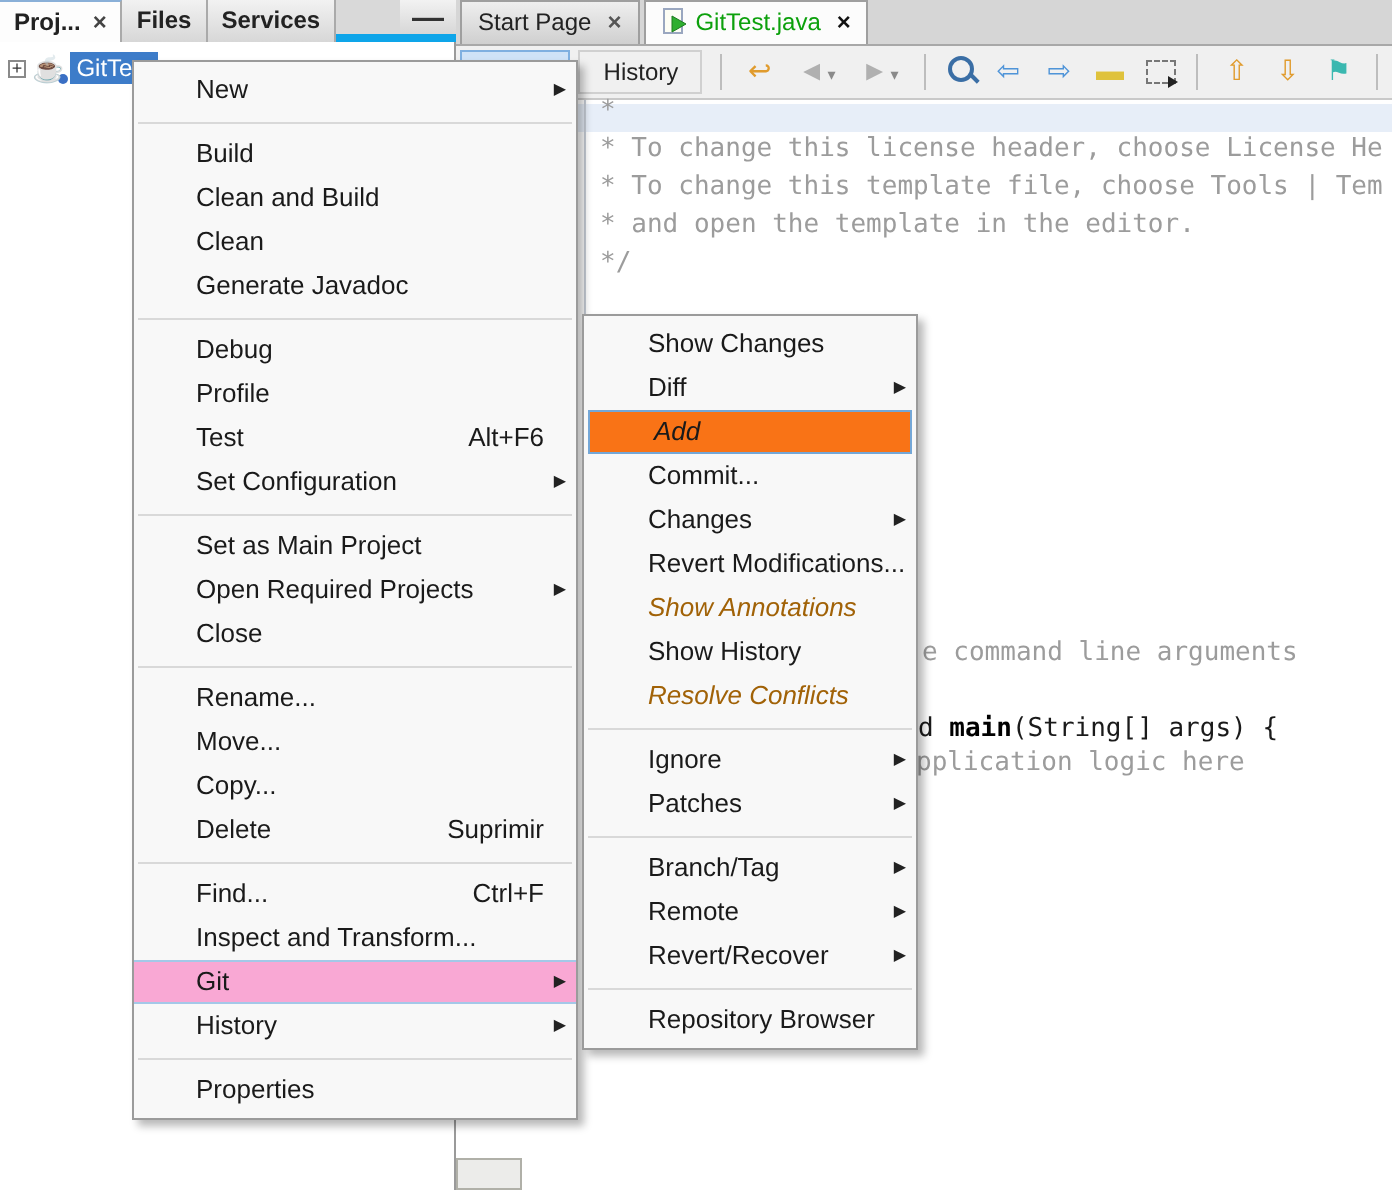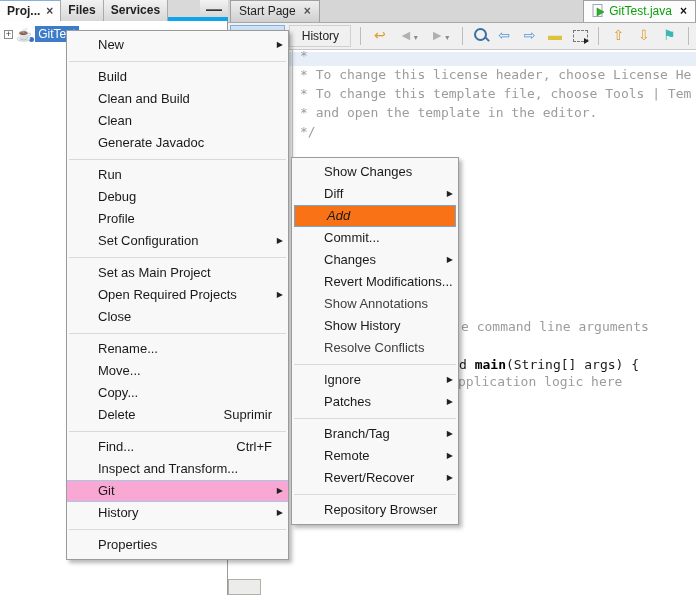--- a/index.html
+++ b/index.html
@@ -16,21 +16,21 @@
   .lp-min { margin-left:auto; width:28px; text-align:center; line-height:19px; color:#333; font-weight:bold; background:linear-gradient(#f2f2f2,#d7d7d7); }
 
   .tree-node { position:absolute; left:2px; top:26px; height:17px; white-space:nowrap; font-size:12px; }
   .expand-box { display:inline-block; width:9px; height:9px; border:1px solid #8a8a8a; background:#fff; line-height:7px; font-size:9px; text-align:center; color:#333; vertical-align:middle; margin:0 3px 0 2px; }
   .cup { display:inline-block; font-size:13px; color:#8a5a2a; vertical-align:middle; position:relative; }
   .git-badge { display:inline-block; width:5px; height:5px; border-radius:50%; background:#3a6fc4; vertical-align:bottom; margin-left:-3px; margin-right:1px; }
   .node-label { display:inline-block; background:#3d7cc9; color:#fff; padding:1px 3px; vertical-align:middle; }
 
   
   .ed-area { position:absolute; left:228px; top:0; width:468px; height:595px; background:#fff; }
-  .ed-tabbar { position:absolute; left:0; top:0; width:468px; height:23px; background:#d6d6d6; border-bottom:1px solid #a8a8a8; display:flex; align-items:flex-end;justify-content:space-between; }
+  .ed-tabbar { position:absolute; left:0; top:0; width:468px; height:23px; background:#d6d6d6; border-bottom:1px solid #a8a8a8; display:flex; align-items:flex-end; }
   .ed-tab { height:22px; line-height:21px; font-size:12px; padding:0 8px; background:linear-gradient(#efefef,#cfcfcf); border:1px solid #9f9f9f; border-bottom:none; margin-left:2px; white-space:nowrap; color:#222; }
   .ed-tab .tab-close { margin-left:8px; color:#555; font-weight:bold; }
   .ed-tab.active { background:#fcfcfc;margin-top:24px; }
   .ed-tab.active .tab-label { color:#0ca00c; }
   .ed-tab.active .tab-close { color:#111; }
   .java-ico { display:inline-block; vertical-align:-2px; margin-right:4px; }
 
   .ed-toolbar { position:absolute; left:0; top:23px; width:468px; height:27px; background:#f0f0f0; border-bottom:1px solid #c9c9c9; white-space:nowrap; }
   .tb-btn { display:inline-block; height:22px; line-height:21px; font-size:12px; padding:0 10px; margin-top:2px; vertical-align:top; text-align:center; color:#222; }
   .tb-btn.pressed { background:#cfe3f7; border:1px solid #7fb0e0; }
@@ -58,21 +58,21 @@
   .corner-box { position:absolute; left:228px; top:579px; width:33px; height:16px; background:#ececea; border:1px solid #b0b0a8; }
 
   
   .menu { position:absolute; background:#f8f8f8; border:1px solid #9b9b9b; box-shadow:3px 3px 4px rgba(0,0,0,0.28); padding:3px 0; z-index:10; }
   .menu.main { left:66px; top:30px; width:223px; }
   .menu.sub { left:291px; top:157px; width:168px; z-index:11; }
   .mi { position:relative; height:22px; line-height:22px; font-size:13px; color:#1a1a1a; padding-left:31px; white-space:nowrap; cursor:default; }
   .menu.sub .mi { padding-left:32px; }
   .mi .accel { position:absolute; right:16px; top:0; }
   .mi .sub-arrow { position:absolute; right:5px; top:0; font-size:8px; line-height:22px; color:#222; }
-  .mi.disabled { color:#404040; }
+  .mi.disabled { color:#a16207;font-style:italic; }
   .mi.hl-band { background:#f9a8d4; box-shadow:inset 0 1px 0 #a4c8e8, inset 0 -1px 0 #a4c8e8; }
   .mi.hl-box { background:#f97316; border:1px solid #74a7d7; height:22px; line-height:20px; margin:0 2px; padding-left:30px;font-style:italic; }
   .msep { height:10px; position:relative; }
   .msep::after { content:""; position:absolute; left:2px; right:2px; top:5px; border-top:1px solid #d9d9d9; }
 </style>
 </head>
 <body>
 
 <div class="win">
 
@@ -140,23 +140,23 @@
   </div>
 
   <div class="menu main">
     <div class="mi"><span>New</span><span class="sub-arrow">▶</span></div>
     <div class="msep"></div>
     <div class="mi"><span>Build</span></div>
     <div class="mi"><span>Clean and Build</span></div>
     <div class="mi"><span>Clean</span></div>
     <div class="mi"><span>Generate Javadoc</span></div>
     <div class="msep"></div>
-    <div class="mi"><span>Run</span></div>
     <div class="mi"><span>Debug</span></div>
     <div class="mi"><span>Profile</span></div>
+    <div class="mi"><span>Test</span><span class="accel">Alt+F6</span></div>
     <div class="mi"><span>Set Configuration</span><span class="sub-arrow">▶</span></div>
     <div class="msep"></div>
     <div class="mi"><span>Set as Main Project</span></div>
     <div class="mi"><span>Open Required Projects</span><span class="sub-arrow">▶</span></div>
     <div class="mi"><span>Close</span></div>
     <div class="msep"></div>
     <div class="mi"><span>Rename...</span></div>
     <div class="mi"><span>Move...</span></div>
     <div class="mi"><span>Copy...</span></div>
     <div class="mi"><span>Delete</span><span class="accel">Suprimir</span></div>

